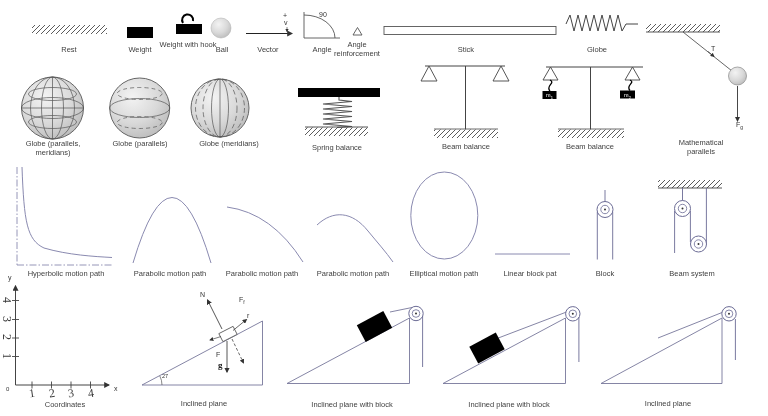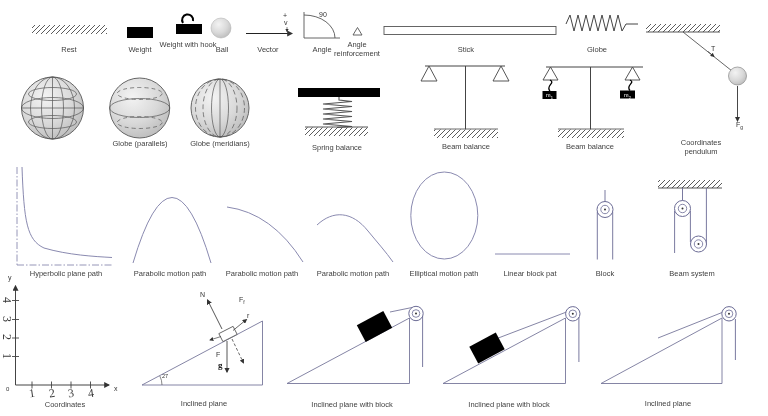--- a/index.html
+++ b/index.html
@@ -246,27 +246,28 @@
 
 <div class="lbl" style="left:29px;top:46px;width:80px">Rest</div>
 <div class="lbl" style="left:100px;top:46px;width:80px">Weight</div>
 <div class="lbl" style="left:158px;top:41px;width:60px">Weight with hook</div>
 <div class="lbl" style="left:182px;top:46px;width:80px">Ball</div>
 <div class="lbl" style="left:228px;top:46px;width:80px">Vector</div>
 <div class="lbl" style="left:282px;top:46px;width:80px">Angle</div>
 <div class="lbl" style="left:327px;top:41px;width:60px">Angle reinforcement</div>
 <div class="lbl" style="left:426px;top:46px;width:80px">Stick</div>
 <div class="lbl" style="left:557px;top:46px;width:80px">Globe</div>
+<div class="lbl" style="left:11px;top:140px;width:84px">Globe (parallels, meridians)</div>
 <div class="lbl" style="left:100px;top:140px;width:80px">Globe (parallels)</div>
-<div class="lbl" style="left:180px;top:140px;width:80px">Globe (meridians)</div>
+<div class="lbl" style="left:189px;top:140px;width:80px">Globe (meridians)</div>
 <div class="lbl" style="left:297px;top:144px;width:80px">Spring balance</div>
 <div class="lbl" style="left:426px;top:143px;width:80px">Beam balance</div>
 <div class="lbl" style="left:550px;top:143px;width:80px">Beam balance</div>
-<div class="lbl" style="left:671px;top:139px;width:60px">Coordinates pendulum</div>
-<div class="lbl" style="left:26px;top:270px;width:80px">Hyperbolic plane path</div>
+<div class="lbl" style="left:671px;top:139px;width:60px">Mathematical parallels</div>
+<div class="lbl" style="left:26px;top:270px;width:80px">Hyperbolic motion path</div>
 <div class="lbl" style="left:130px;top:270px;width:80px">Parabolic motion path</div>
 <div class="lbl" style="left:222px;top:270px;width:80px">Parabolic motion path</div>
 <div class="lbl" style="left:313px;top:270px;width:80px">Parabolic motion path</div>
 <div class="lbl" style="left:404px;top:270px;width:80px">Elliptical motion path</div>
 <div class="lbl" style="left:490px;top:270px;width:80px">Linear block pat</div>
 <div class="lbl" style="left:565px;top:270px;width:80px">Block</div>
 <div class="lbl" style="left:652px;top:270px;width:80px">Beam system</div>
 <div class="lbl" style="left:25px;top:401px;width:80px">Coordinates</div>
 <div class="lbl" style="left:164px;top:400px;width:80px">Inclined plane</div>
 <div class="lbl" style="left:307px;top:401px;width:90px">Inclined plane with block</div>

